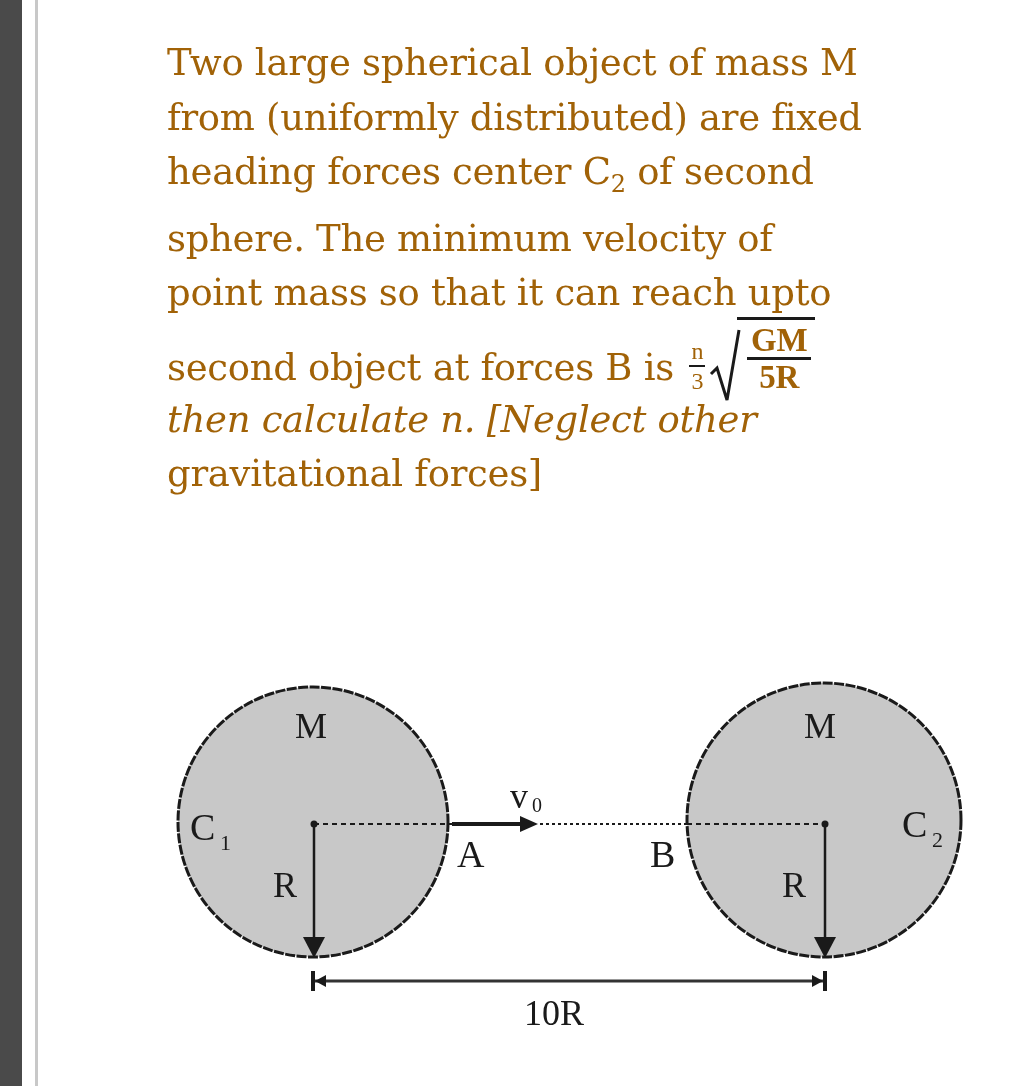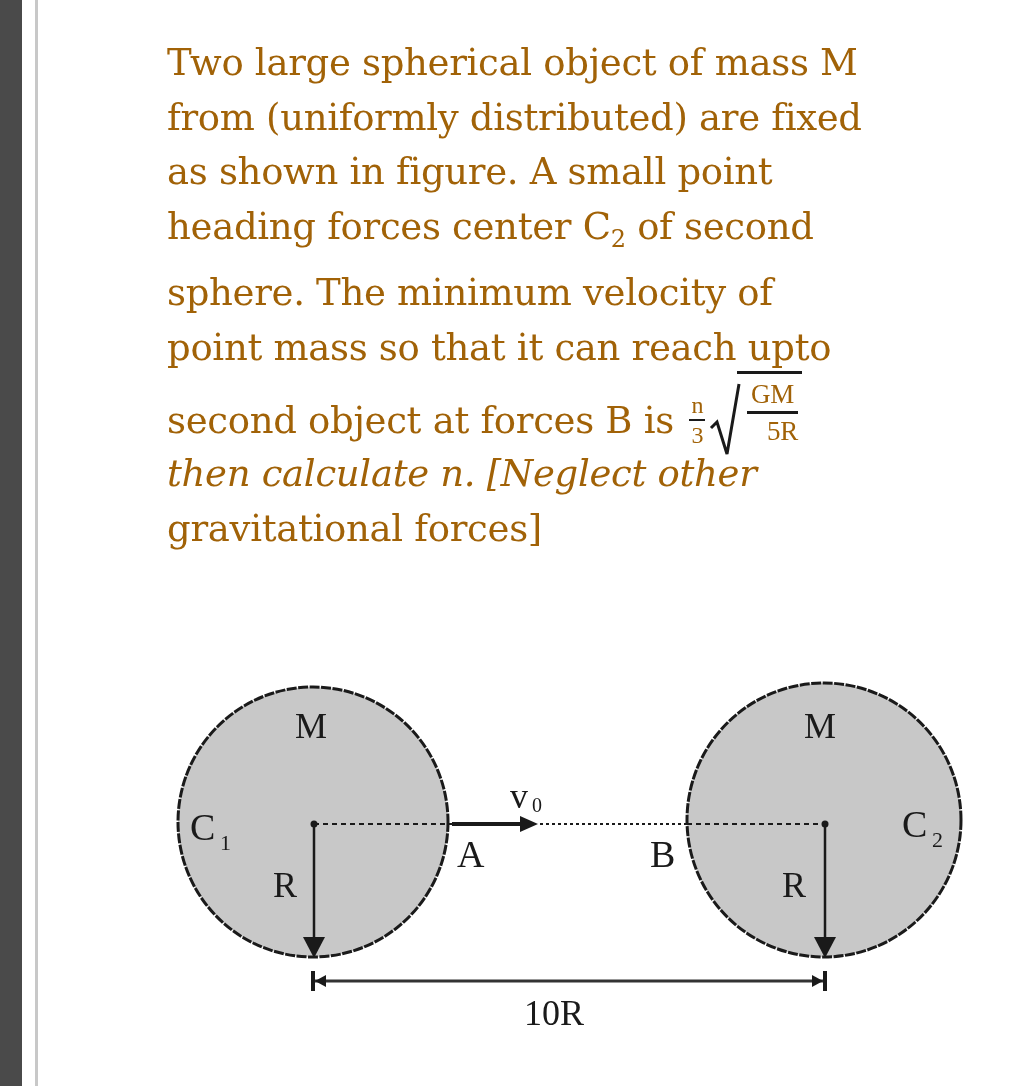--- a/index.html
+++ b/index.html
@@ -8,36 +8,35 @@
   .left-line { position:absolute; left:35px; top:0; width:3px; height:1086px; background:#c8c8c8; }
   .question { position:absolute; left:167px; top:36px; width:820px; font-size:37px; line-height:54.5px; color:#a16207; letter-spacing:-0.3px; }
   .question .line { white-space:nowrap; display:block; }
   .sub { font-size:24px; vertical-align:-8px; }
   .frac-small { display:inline-block; vertical-align:middle; text-align:center; font-family:"Liberation Serif", serif; font-size:24px; line-height:24px; margin:0 4px; position:relative; top:-4px; }
   .frac-small .num { display:block; border-bottom:2px solid #1a1a1a; padding:0 2px 2px 2px; }
   .frac-small .den { display:block; padding-top:2px; }
   .sqrt { display:inline-block; vertical-align:middle; position:relative; top:-4px; }
   .sqrt svg { display:inline-block; vertical-align:middle; }
   .sqrt-inner { display:inline-block; vertical-align:middle; border-top:3px solid #1a1a1a; padding:6px 4px 0 10px; margin-left:-4px; }
-  .frac-big { display:inline-block; text-align:right; font-family:"Liberation Serif", serif; font-size:27px; line-height:28px; font-weight:normal; }
+  .frac-big { display:inline-block; text-align:center; font-family:"Liberation Serif", serif; font-size:33px; line-height:28px; font-weight:bold; }
   .frac-big .num { display:block; border-bottom:3px solid #1a1a1a; padding:0 4px 3px 4px; }
   .frac-big .den { display:block; padding-top:3px; }
   .figure { position:absolute; left:170px; top:665px; width:800px; height:380px; }
   .figure svg text { font-family:"Liberation Serif", serif; fill:#1a1a1a; }
 </style>
 </head>
 <body>
 
 <div class="left-bar"></div>
 <div class="left-line"></div>
 
 <div class="question">
   <span class="line">Two large spherical object of mass M</span>
   <span class="line">from (uniformly distributed) are fixed</span>
-  <span class="line">as shown in figure. A small point</span>
   <span class="line"><span>heading forces center C</span><span class="sub">2</span><span> of second</span></span>
   <span class="line">sphere. The minimum velocity of</span>
   <span class="line">point mass so that it can reach upto</span>
   <span class="line" style="height:80px; line-height:80px;"><span>second object at forces B is</span>
     <span class="frac-small"><span class="num">n</span><span class="den">3</span></span><span class="sqrt"><svg width="32" height="76" viewBox="0 0 32 76">
           <polyline points="2,46 8,40 18,72 30,2" fill="none" stroke="#1a1a1a" stroke-width="3"></polyline>
         </svg><span class="sqrt-inner"><span class="frac-big"><span class="num">GM</span><span class="den">5R</span></span></span></span>
   </span>
   <span class="line" style="margin-top:-8px;font-style:italic;">then calculate n. [Neglect other</span>
   <span class="line">gravitational forces]</span>

